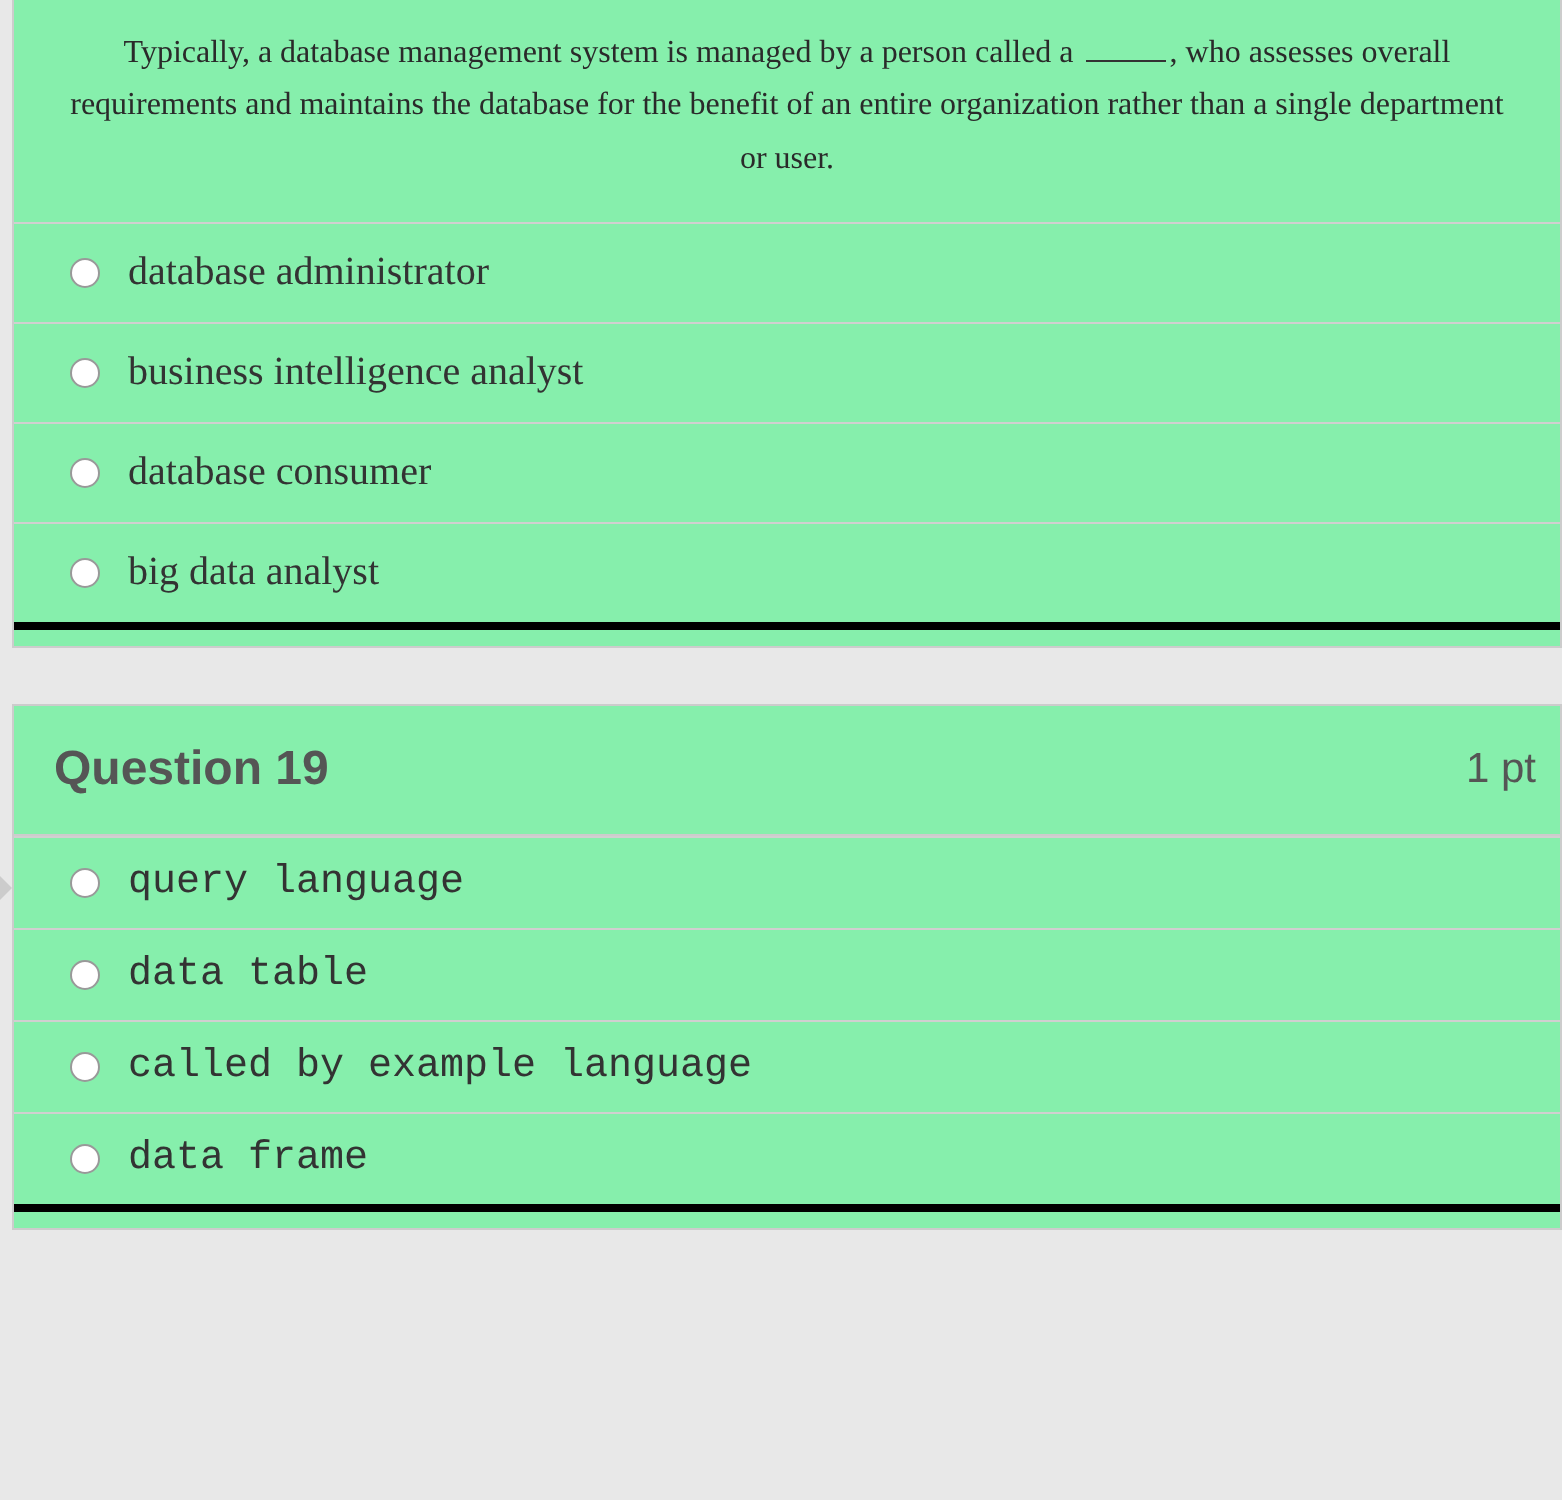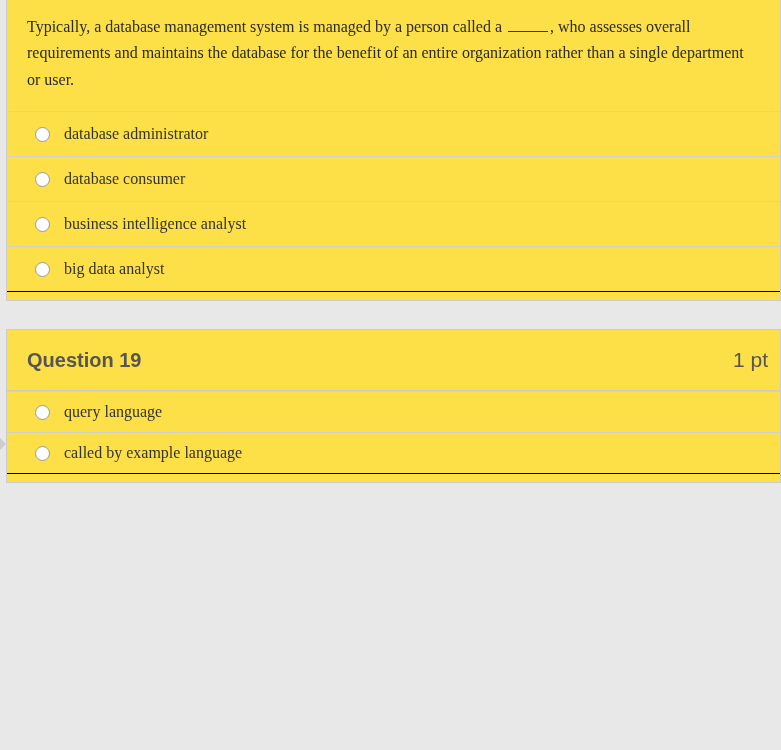--- a/index.html
+++ b/index.html
@@ -8,24 +8,25 @@
       padding: 0;
     }
     body {
       font-family: Georgia, 'Times New Roman', serif;
       background: #e8e8e8;
       width: 781px;
       height: 750px;
       overflow: hidden;
     }
     .question-block {
-      background: #fde047;
+      background: #86efac;
       border: 1px solid #ccc;
       margin-left: 6px;
       margin-bottom: 28px;
+      text-align: center;
     }
     .question-text {
       padding: 14px 20px 18px 20px;
       color: #2a2a2a;
       font-size: 16px;
       line-height: 1.65;
     }
     .blank {
       display: inline-block;
       border-bottom: 1px solid #333;
@@ -36,58 +37,59 @@
       padding: 0 0 8px 0;
     }
     .option-row {
       display: flex;
       align-items: center;
       padding: 13px 20px 13px 28px;
       border-top: 1px solid #d0d0d0;
       cursor: pointer;
     }
     .option-row:last-child {
-      border-bottom: 1px solid #000000;
+      border-bottom: 4px solid #000000;
     }
     .radio {
       width: 15px;
       height: 15px;
       border: 1.5px solid #999;
       border-radius: 50%;
       margin-right: 14px;
       flex-shrink: 0;
       background: #fff;
     }
     .option-label {
       color: #333;
-      font-size: 16px;
+      font-size: 20px;
     }
     .question-header {
       display: flex;
       justify-content: space-between;
       align-items: center;
       padding: 18px 12px 18px 20px;
       border-bottom: 1px solid #ccc;
     }
     .question-title {
       font-family: -apple-system, 'Helvetica Neue', Arial, sans-serif;
       font-weight: bold;
-      font-size: 20px;
+      font-size: 24px;
       color: #555;
     }
     .points {
       font-family: -apple-system, 'Helvetica Neue', Arial, sans-serif;
       font-size: 21px;
       color: #555;
     }
     .first-block {
       border-top: none;
     }
     .q2-options .option-row {
       padding: 11px 22px 11px 28px;
+      font-family: Liberation Mono, monospace;
     }
     .nav-arrow {
       position: absolute;
       left: -4px;
       top: 434px;
       width: 0;
       height: 0;
       border-top: 10px solid transparent;
       border-bottom: 10px solid transparent;
       border-left: 10px solid #ccc;
@@ -100,25 +102,25 @@
   <div class="question-text">
     <span>Typically, a database management system is managed by a person called a </span><span class="blank"></span><span>, who assesses overall requirements and maintains the database for the benefit of an entire organization rather than a single department or user.</span>
   </div>
   <div class="options">
     <div class="option-row">
       <span class="radio"></span>
       <span class="option-label">database administrator</span>
     </div>
     <div class="option-row">
       <span class="radio"></span>
-      <span class="option-label">database consumer</span>
+      <span class="option-label">business intelligence analyst</span>
     </div>
     <div class="option-row">
       <span class="radio"></span>
-      <span class="option-label">business intelligence analyst</span>
+      <span class="option-label">database consumer</span>
     </div>
     <div class="option-row">
       <span class="radio"></span>
       <span class="option-label">big data analyst</span>
     </div>
   </div>
 </div>
 
 <div class="nav-arrow"></div>
 
@@ -127,16 +129,24 @@
     <span class="question-title">Question 19</span>
     <span class="points">1 pt</span>
   </div>
   <div class="options q2-options">
     <div class="option-row">
       <span class="radio"></span>
       <span class="option-label">query language</span>
     </div>
     <div class="option-row">
       <span class="radio"></span>
+      <span class="option-label">data table</span>
+    </div>
+    <div class="option-row">
+      <span class="radio"></span>
       <span class="option-label">called by example language</span>
+    </div>
+    <div class="option-row">
+      <span class="radio"></span>
+      <span class="option-label">data frame</span>
     </div>
   </div>
 </div>
 
 </body></html>

